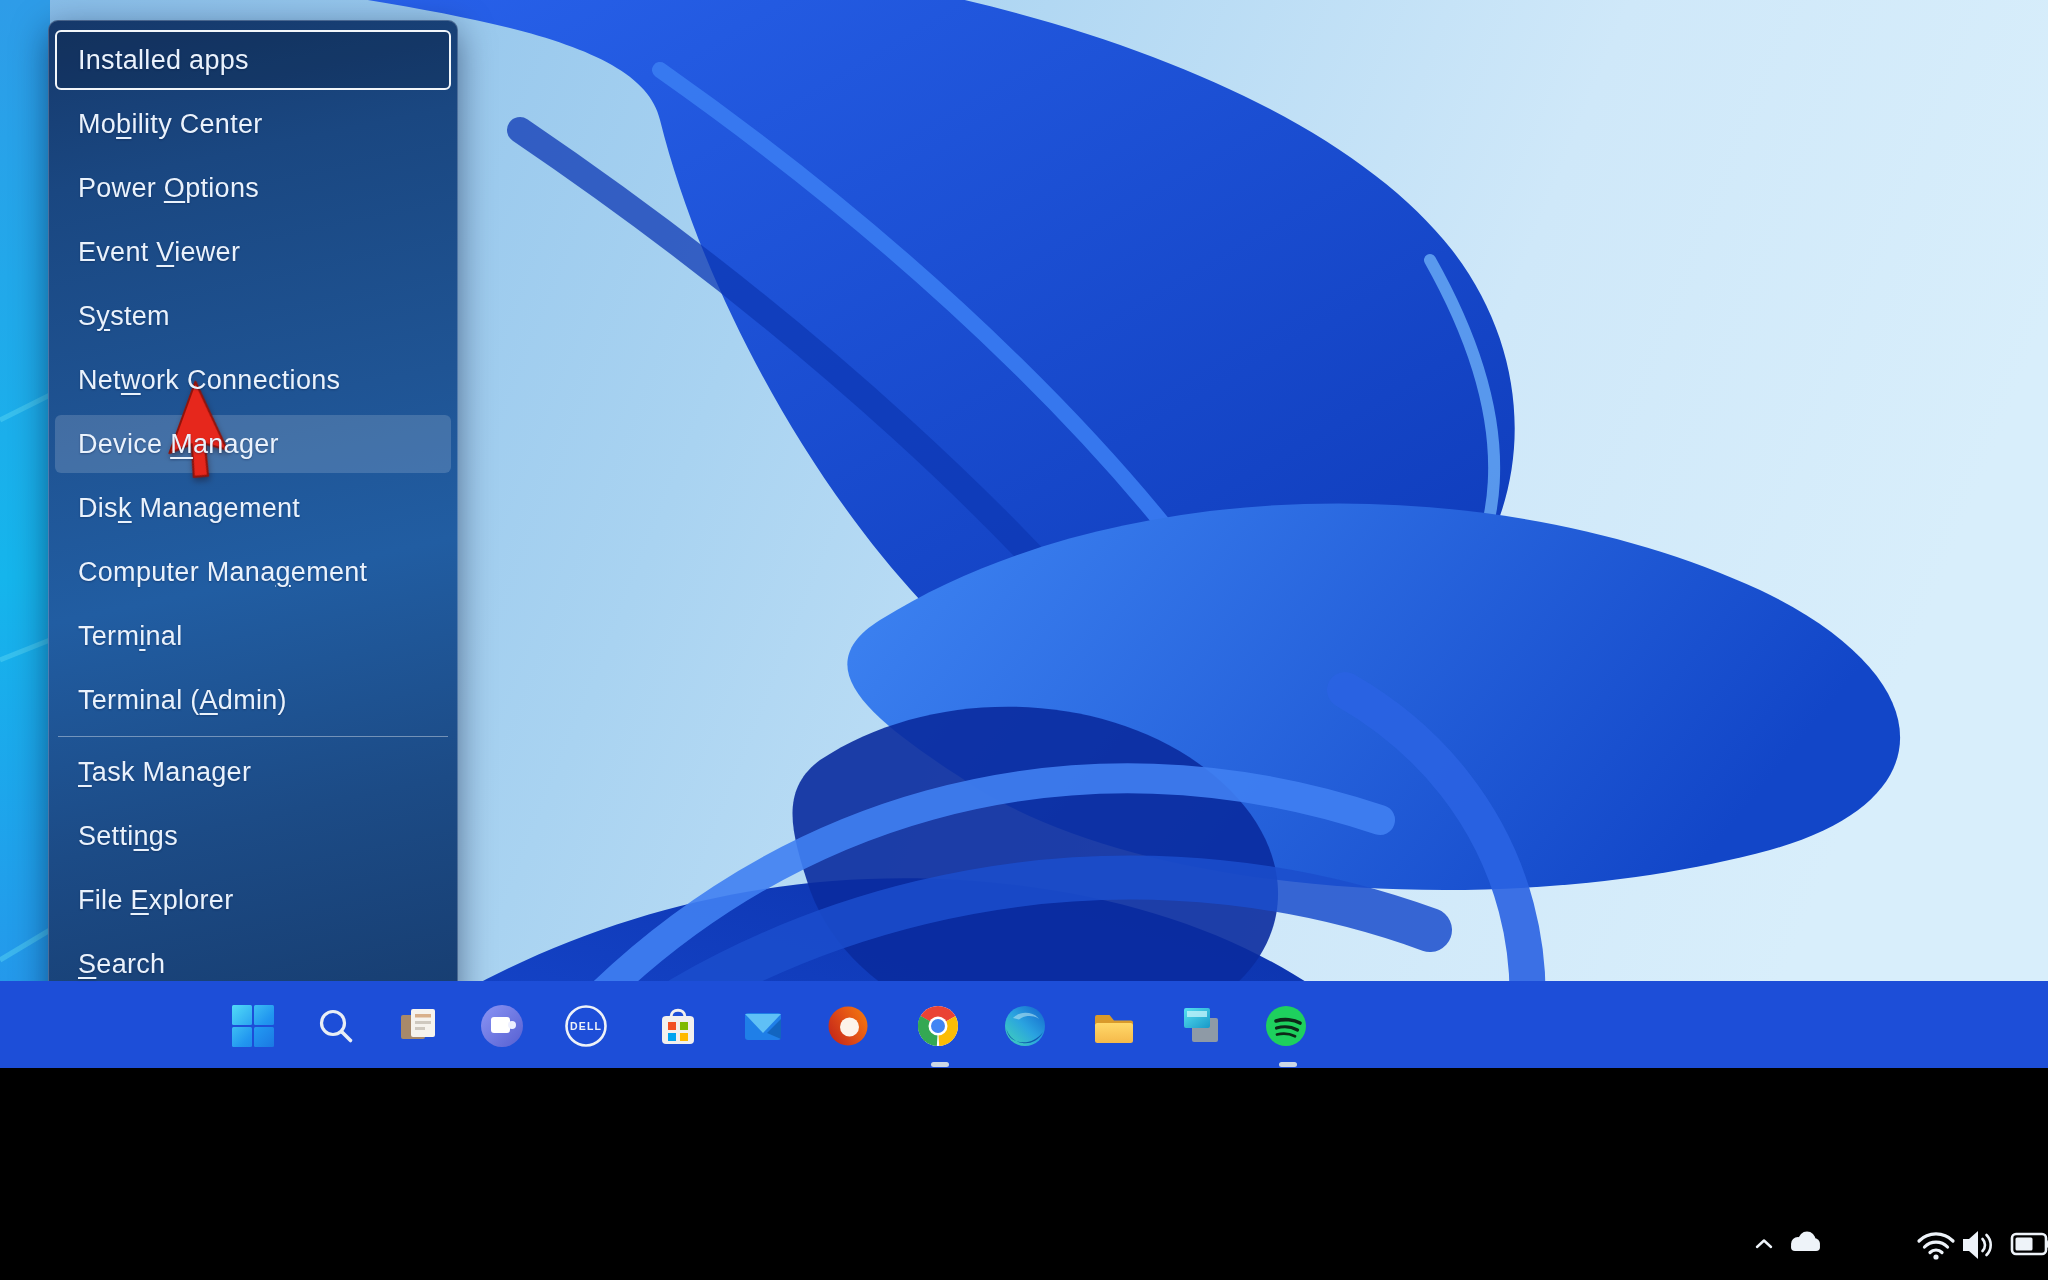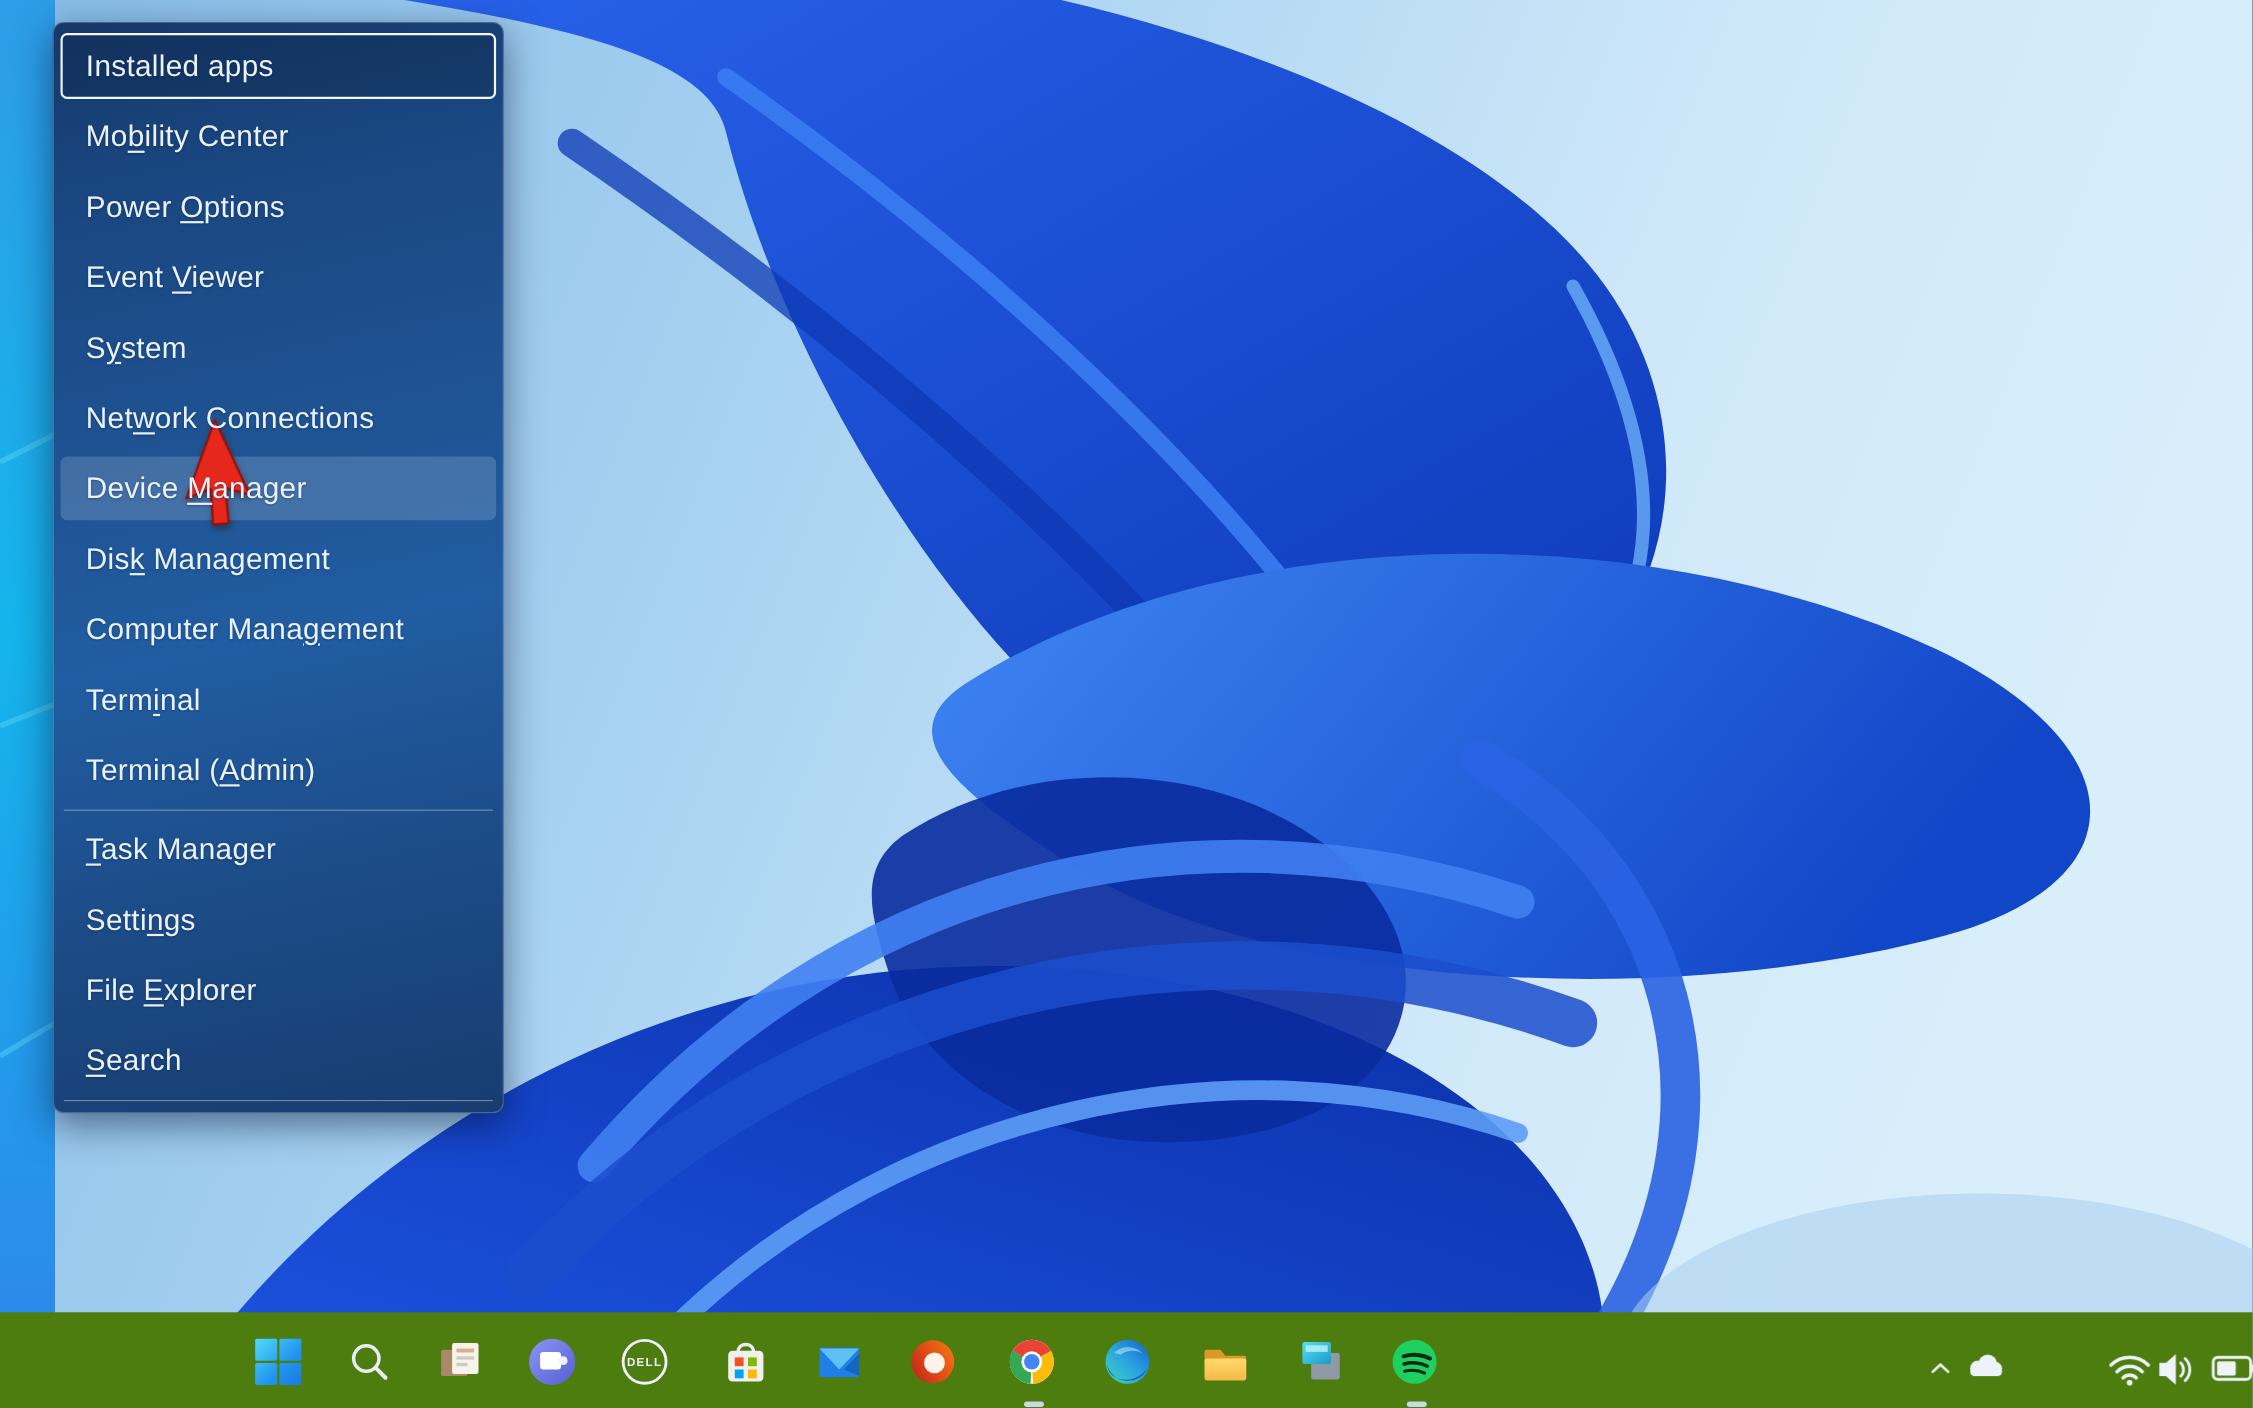--- a/index.html
+++ b/index.html
@@ -1,16 +1,16 @@
 <!DOCTYPE html>
 <html><head>
 <meta charset="utf-8">
 <style>
   html,body{margin:0;padding:0;background:#000;}
-  .screen{position:relative;width:2048px;height:1280px;overflow:hidden;
+  .screen{position:relative;width:2048px;height:1068px;overflow:hidden;
           font-family:"Liberation Sans",sans-serif;-webkit-font-smoothing:antialiased;}
   .wall{position:absolute;inset:0;display:block;}
 
   
   .ctx-menu{position:absolute;left:48px;top:20px;width:410px;padding:8px 0;
     border-radius:10px;box-sizing:border-box;
     background:linear-gradient(168deg,#15386a 0%,#1a4781 16%,#1f5494 40%,#215da2 56%,#1c4b86 78%,#173d70 100%);
     box-shadow:0 10px 34px rgba(0,12,45,.5), inset 0 0 0 1px rgba(255,255,255,.22);}
   .menu-item{position:relative;height:64px;display:flex;align-items:center;
     padding:0 22px 0 30px;color:#eaf2fc;font-size:27px;font-weight:500;
@@ -21,21 +21,21 @@
     background:rgba(8,22,46,.22);border:2.5px solid #f2f6fa;box-sizing:border-box;}
   .menu-item.hovered::before{content:"";position:absolute;inset:3px 7px;border-radius:6px;
     background:rgba(255,255,255,.16);}
   .menu-sep{height:8px;position:relative;}
   .menu-sep::after{content:"";position:absolute;left:10px;right:10px;top:3.5px;height:1.5px;
     background:rgba(255,255,255,.38);}
   .sub-arrow{margin-left:auto;font-size:30px;line-height:1;position:relative;z-index:1;
     color:#dce9f8;font-weight:400;transform:scaleY(1.3);}
 
   
-  .taskbar{position:absolute;left:0;right:0;bottom:0;height:87px;background:#4d7c0f;}
+  .taskbar{position:absolute;left:0;right:0;bottom:0;height:87px;background:#1d4ed8;}
   .tb-ico{position:absolute;top:21px;width:48px;height:48px;}
   .tb-ico svg{display:block;width:48px;height:48px;}
   .run-bar{position:absolute;top:81px;width:18px;height:4.5px;border-radius:2.5px;background:#ccd7e5;}
   .tray-ico{position:absolute;}
 
   
   .cursor{position:absolute;left:193px;top:380px;transform:rotate(20deg);transform-origin:3px 3px;
     filter:drop-shadow(2px 3px 3px rgba(30,0,0,.35));pointer-events:none;}
 </style>
 </head>

